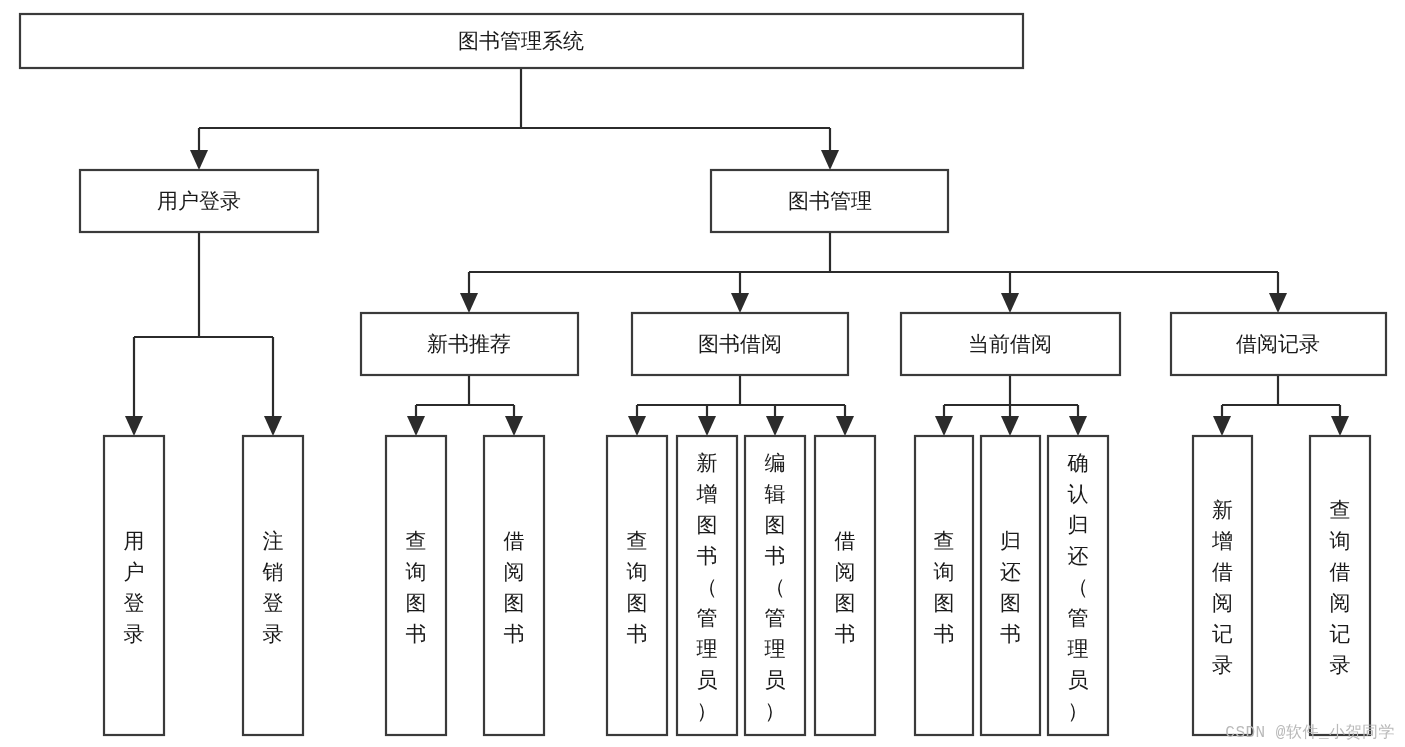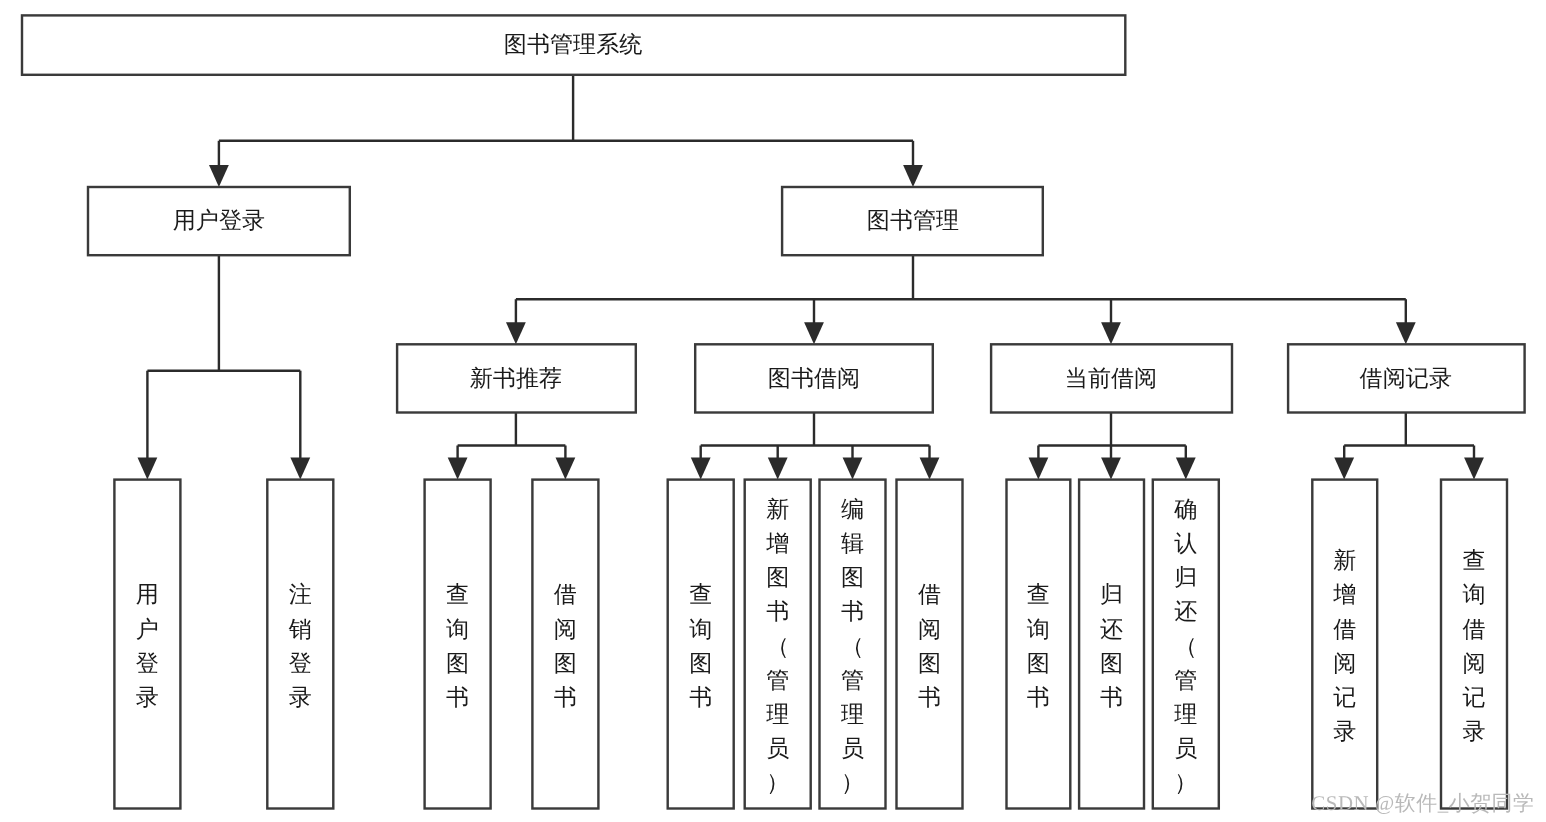--- a/index.html
+++ b/index.html
@@ -44,22 +44,22 @@
   }
   .arrow-head {
     fill: #2b2b2b;
     stroke: none;
   }
   .watermark {
     position: absolute;
     right: 10px;
     bottom: 4px;
     color: #b9b9b9;
-    font-size: 19px;
-    font-family: Liberation Serif, serif;
+    font-size: 16px;
+    font-family: Liberation Mono, monospace;
     white-space: nowrap;
     letter-spacing: 0.5px;
     margin-top: 20px;
   }
 </style>
 </head>
 <body>
 
 <svg id="diagram" viewBox="0 0 1405 747" xmlns="http://www.w3.org/2000/svg">
 

